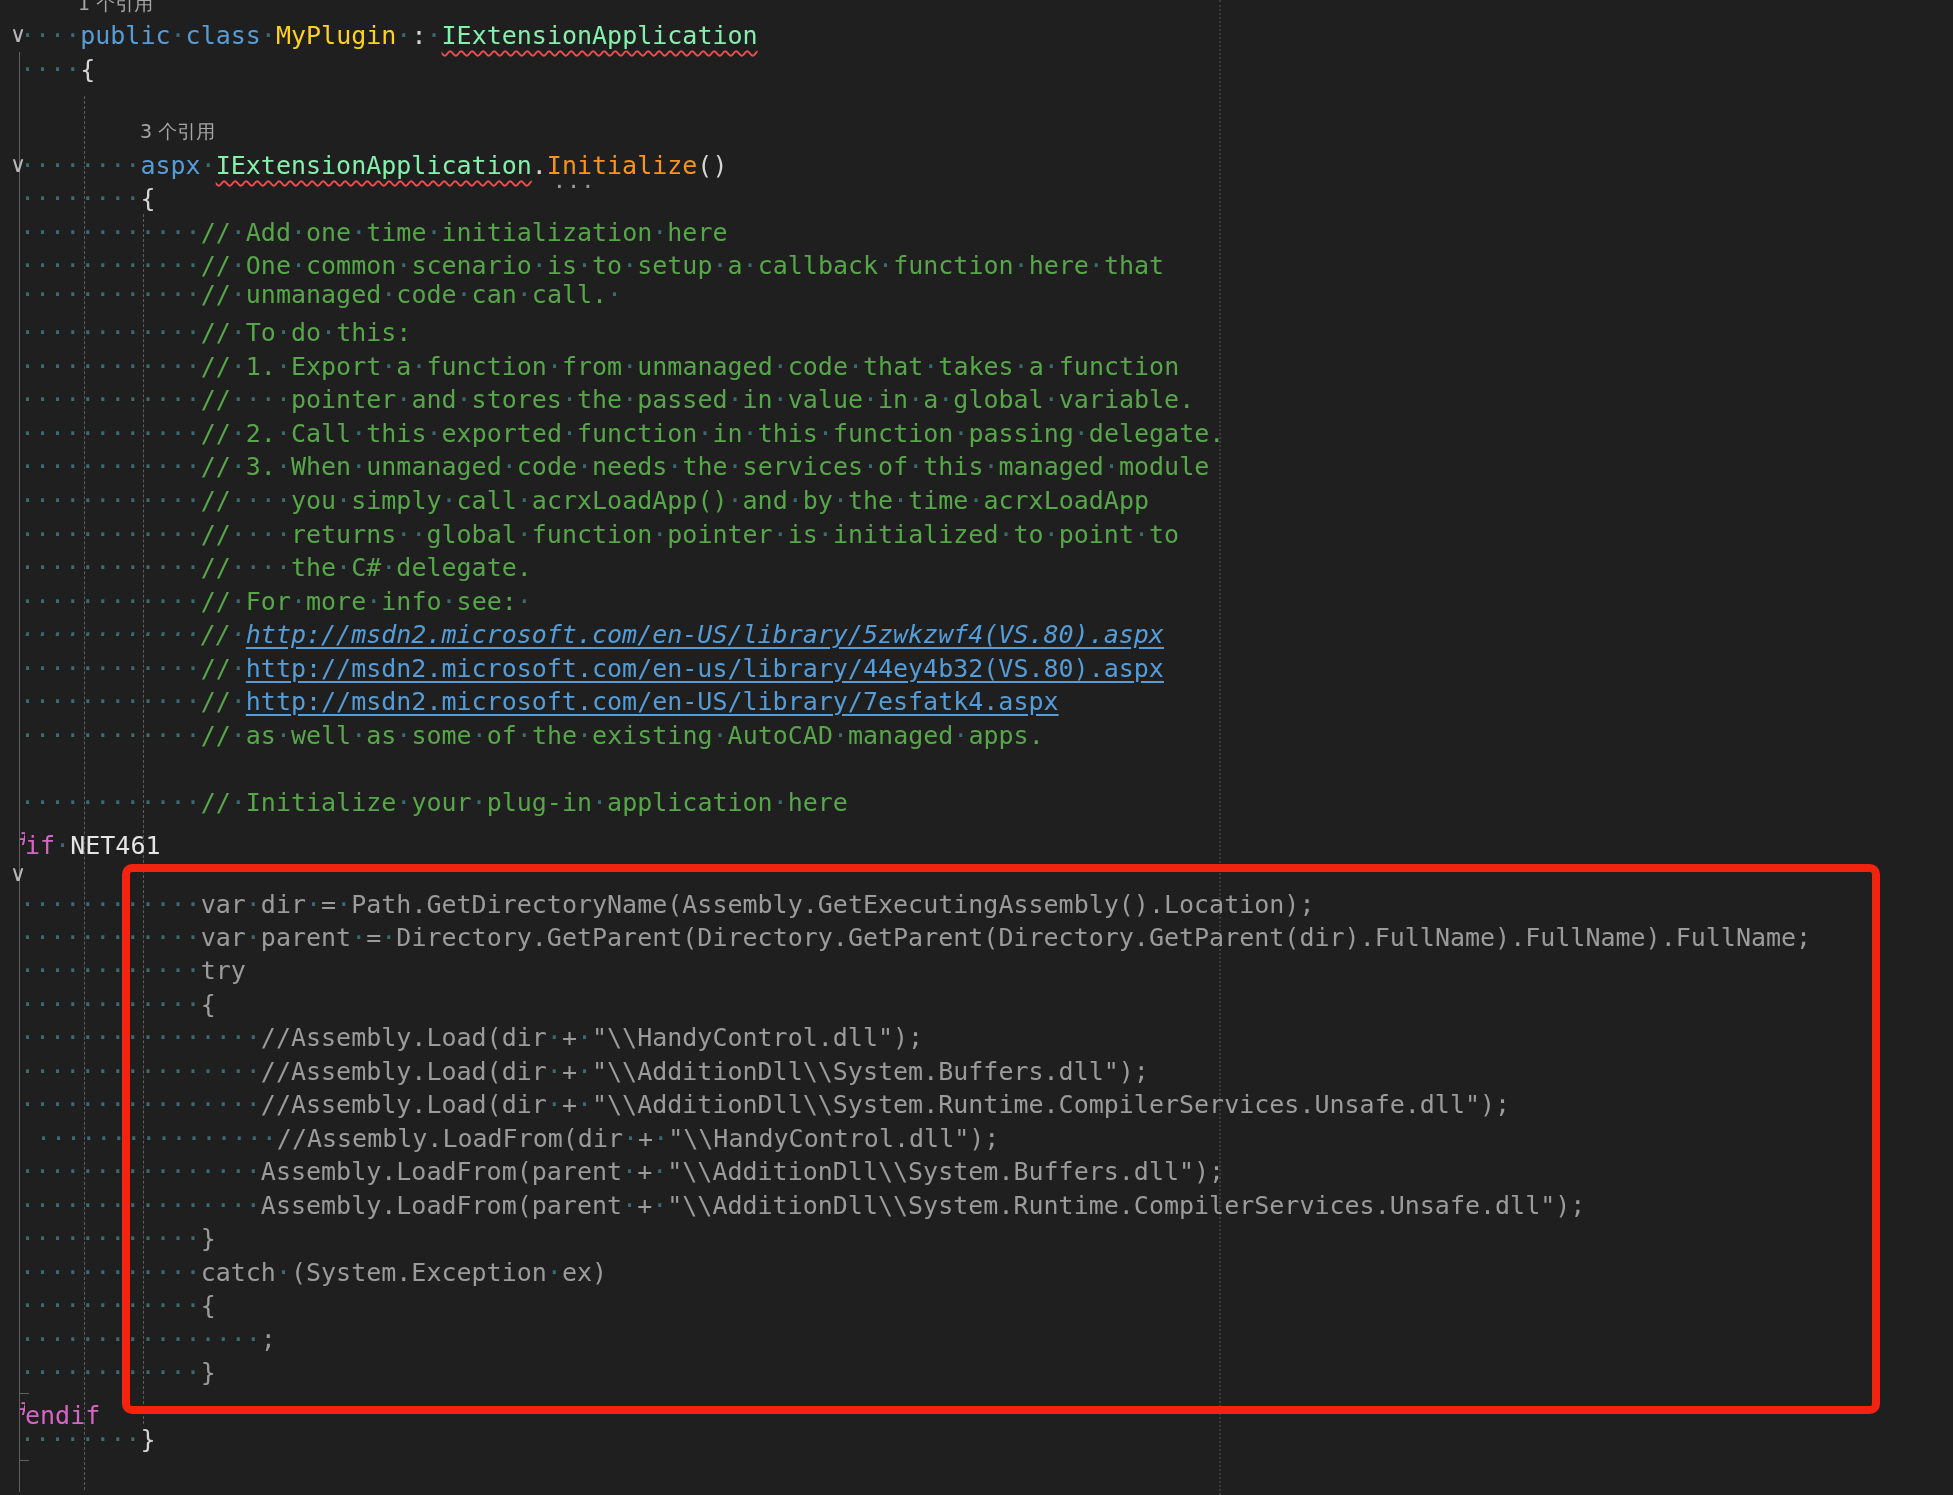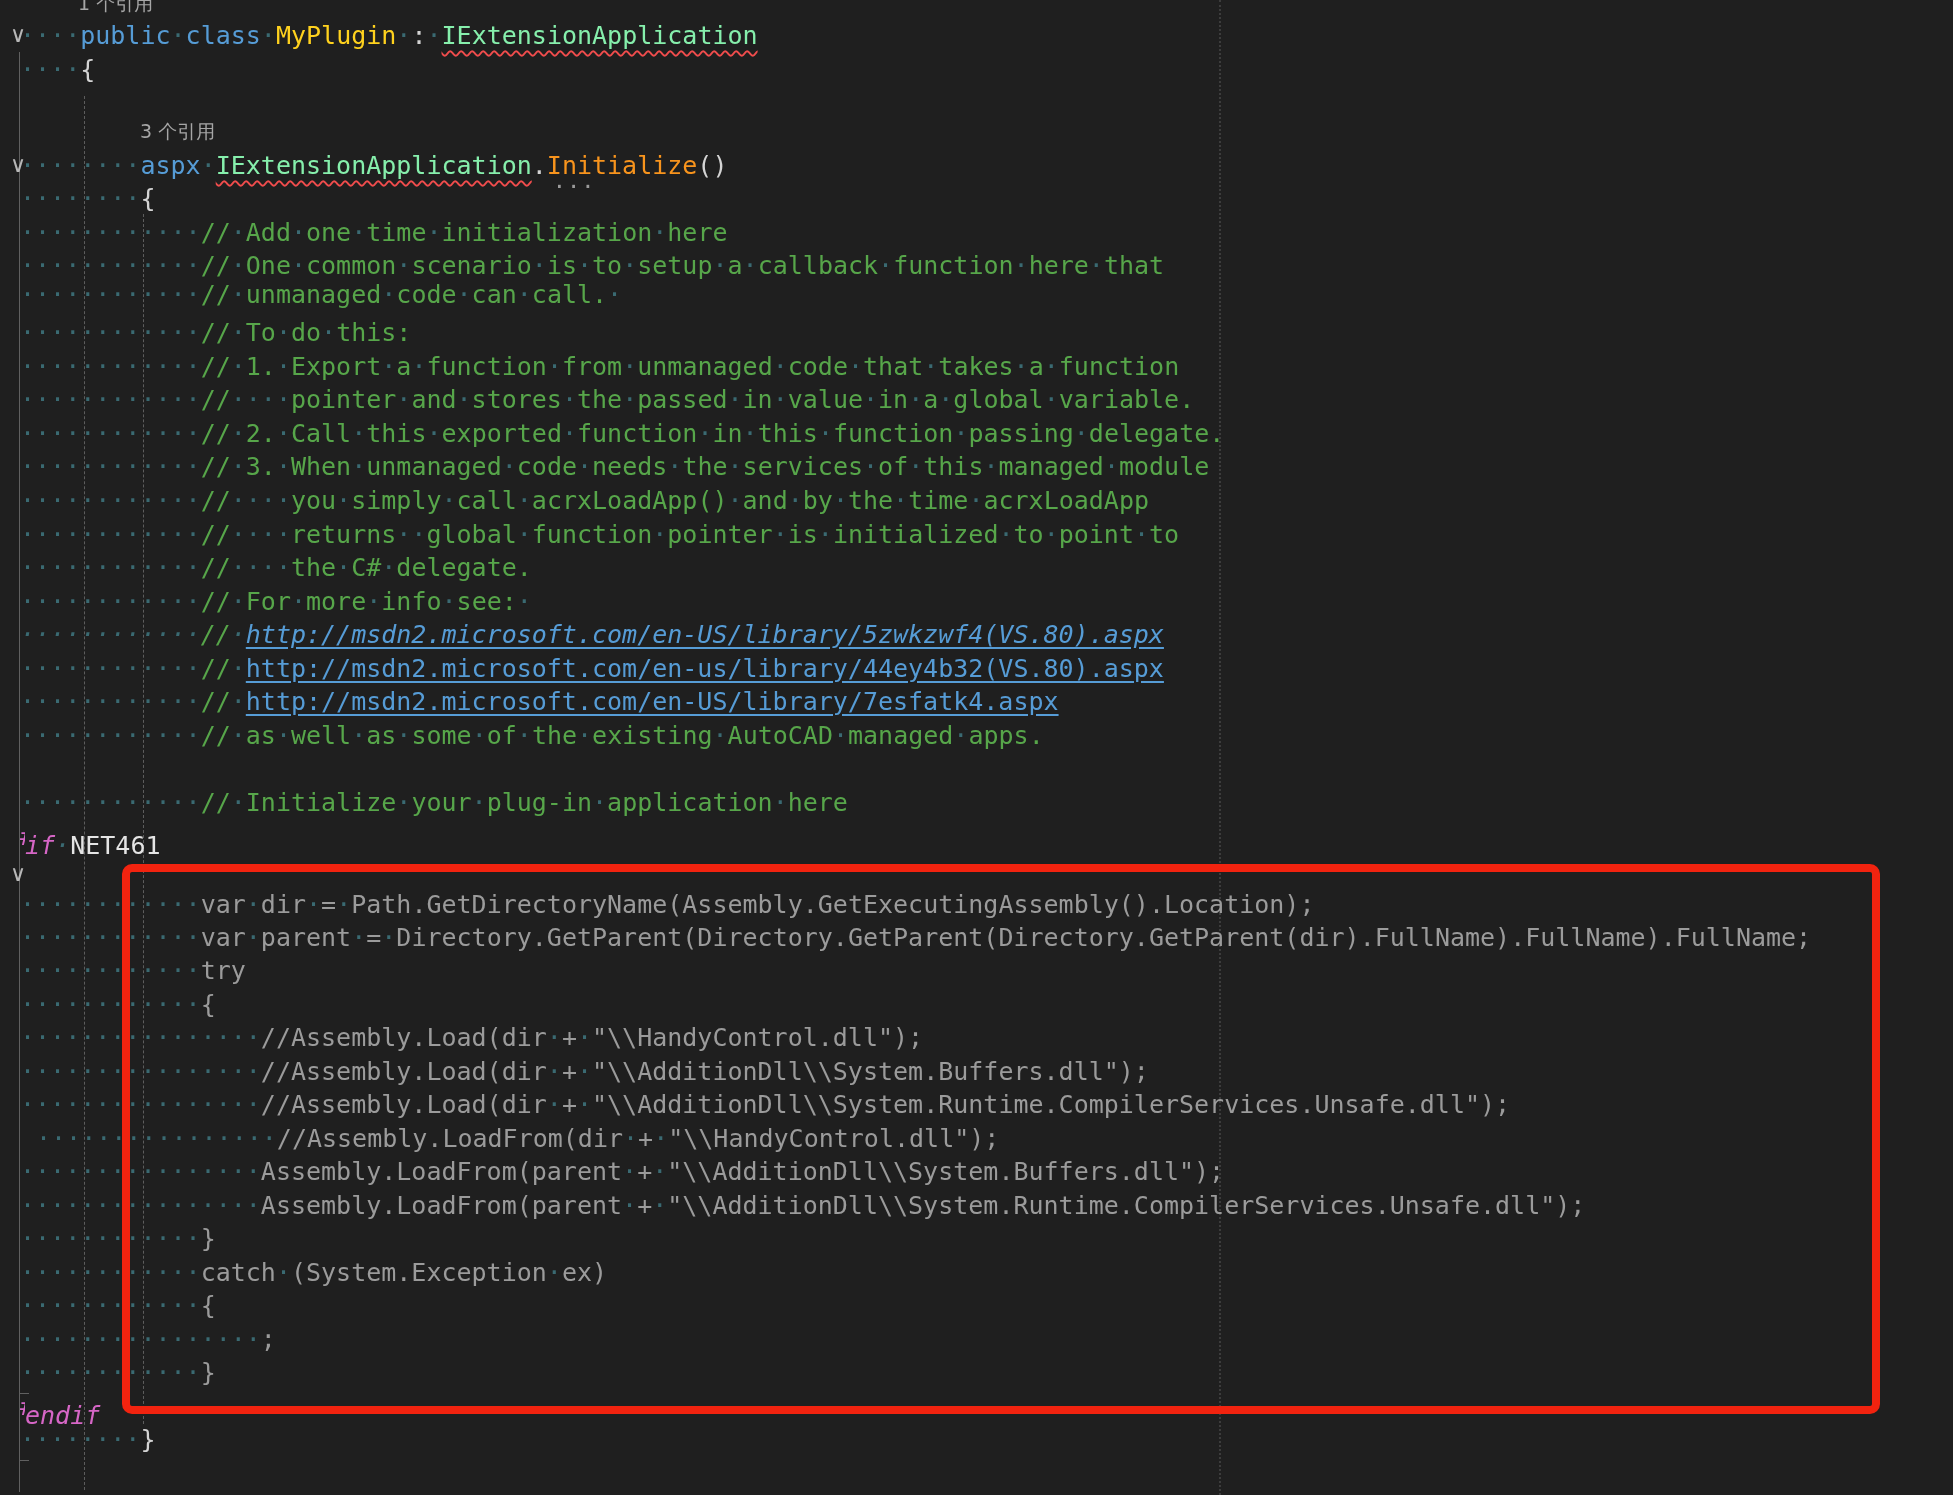--- a/index.html
+++ b/index.html
@@ -19,21 +19,21 @@
   .tk{white-space:pre;}
   .tk.kw{color:#569cd6;}
   .tk.cls{color:#ffd21e;}
   .tk.ifc{color:#86efac;}
   .tk.err{text-decoration:underline wavy #f килür14c4c;}
   .tk.err{text-decoration:underline wavy #f14c4c 2px;text-underline-offset:6px;}
   .tk.mth{color:#f8941d;position:relative;}
   .tk.pun{color:#d4d4d4;}
   .tk.cmt{color:#57a64a;}
   .tk.lnk{color:#569cd6;text-decoration:underline;text-underline-offset:4px;cursor:pointer;}
-  .tk.pp{color:#d666c6;font-style:italic;}
+  .tk.pp{color:#d666c6;}
   .tk.ppd{color:#e5e5e5;}
   .tk.ina{color:#9b9b9b;}
   .ws{color:#3a6a72;}
   .tk.hash{display:inline-block;width:5px;overflow:hidden;color:#d666c6;}
   .dotmark{position:absolute;left:6px;bottom:-12px;color:#9b9b9b;font-size:22px;letter-spacing:1px;line-height:10px;}
   
   .chevron{position:absolute;left:4px;width:28px;height:34px;line-height:32px;text-align:center;
            color:#b8b8b8;font-size:22px;z-index:3;cursor:pointer;font-family:"DejaVu Sans",sans-serif;}
   
   .annotation{position:absolute;left:122px;top:864px;width:1758px;height:550px;border:8px solid #f2230f;

